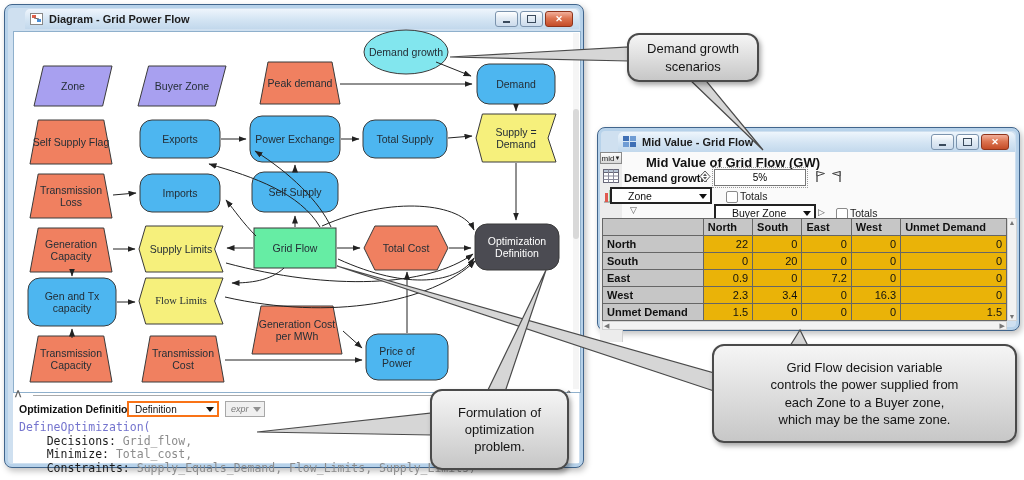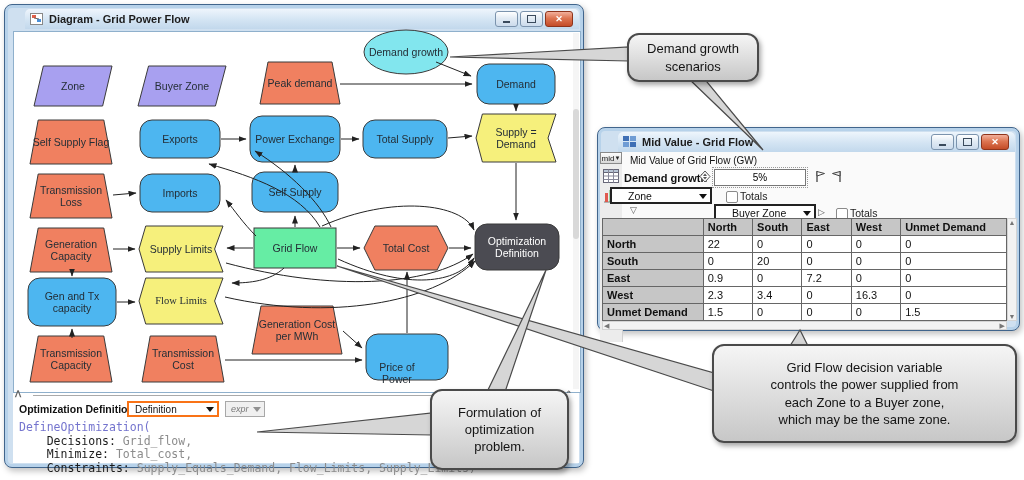--- a/index.html
+++ b/index.html
@@ -45,34 +45,34 @@
   #diagram-svg,#leader-svg{position:absolute;left:0;top:0;pointer-events:none;}
   .node-label{position:absolute;display:flex;align-items:center;justify-content:center;text-align:center;
               font-size:10.5px;line-height:1.15;color:#242e36;padding:1px;box-sizing:border-box;z-index:3;}
   .node-label.module{color:#fff;}
   
   #rw-rail{position:absolute;left:2px;top:24px;width:22px;height:190px;background:#ececec;border-right:1px solid #d0d0d0;}
   #mid-btn{position:absolute;left:0px;top:0px;width:22px;height:12px;background:linear-gradient(#fdfdfd,#d8d8d8);
            border:1px solid #8a8a8a;font-size:8px;color:#222;display:flex;align-items:center;justify-content:center;box-sizing:border-box;}
   .rail-icon{position:absolute;left:3px;}
   #rw-body{position:absolute;left:24px;top:24px;right:4px;height:66px;background:#fafafa;}
-  #rw-heading{position:absolute;left:8px;top:3px;font-size:10px;font-weight:normal;color:#111;}
+  #rw-heading{position:absolute;left:24px;top:3px;font-size:13px;font-weight:bold;color:#111;}
   #slicer-label{position:absolute;left:2px;top:20px;font-size:11px;font-weight:bold;color:#111;}
   #slicer-input{position:absolute;left:92px;top:17px;width:90px;height:15px;border:1px solid #777;outline:1px dotted #999;
                 outline-offset:1px;font-size:10px;text-align:center;padding:0;background:#fff;box-sizing:content-box;}
   .mini-dd{position:absolute;background:#fff;border:2px solid #222;font-size:10.5px;color:#111;display:flex;
            align-items:center;box-sizing:border-box;padding-left:16px;}
   .checkbox{position:absolute;width:10px;height:10px;border:1px solid #8a8a8a;background:#fff;border-radius:2px;}
   .cb-label{position:absolute;font-size:10.5px;color:#222;}
   .pivot-tri{position:absolute;font-size:9px;color:#555;}
   
   #result-table{position:absolute;border-collapse:collapse;table-layout:fixed;font-size:11px;}
   #result-table th,#result-table td{border:1px solid #666;padding:0 4px;height:16px;overflow:hidden;white-space:nowrap;}
   #result-table th{background:#c6c6c6;color:#111;text-align:left;font-weight:bold;}
-  #result-table td{background:#ffffff;color:#111;}
+  #result-table td{background:#eab308;text-align:right;color:#111;}
   #result-table td.rowlabel{background:#c6c6c6;text-align:left;font-weight:bold;}
   .scrollbar{position:absolute;background:#f2f2f2;border:1px solid #d4d4d4;box-sizing:border-box;
              display:flex;justify-content:space-between;color:#777;}
   .sb-v{flex-direction:column;align-items:center;font-size:7px;}
   .sb-h{flex-direction:row;align-items:center;font-size:7px;padding:0 1px;}
   
   .callout{position:absolute;z-index:60;border:2px solid #4a4a4a;border-radius:12px;
            background:linear-gradient(#f5f5f5,#dcdcdc 55%,#c7c7c7);box-shadow:2px 3px 5px rgba(0,0,0,.35);
            display:flex;flex-direction:column;align-items:center;justify-content:center;
            font-size:13px;color:#141414;line-height:1.32;text-align:center;}
@@ -378,14 +378,14 @@
     <div class="node-label" style="left: 30px; top: 228px; width: 82px; height: 44px;">Generation Capacity</div>
     <div class="node-label" style="left: 139px; top: 226px; width: 84px; height: 46px;">Supply Limits</div>
     <div class="node-label" style="left: 254px; top: 228px; width: 82px; height: 40px;">Grid Flow</div>
     <div class="node-label" style="left: 364px; top: 226px; width: 84px; height: 44px;">Total Cost</div>
     <div class="node-label module" style="left: 475px; top: 224px; width: 84px; height: 46px;">Optimization Definition</div>
     <div class="node-label" style="left: 28px; top: 278px; width: 88px; height: 48px;">Gen and Tx capacity</div>
     <div class="node-label" style="left: 139px; top: 278px; width: 84px; height: 46px; font-family: Liberation Serif, serif;">Flow Limits</div>
     <div class="node-label" style="left: 252px; top: 306px; width: 90px; height: 48px;">Generation Cost per MWh</div>
     <div class="node-label" style="left: 30px; top: 336px; width: 82px; height: 46px;">Transmission Capacity</div>
     <div class="node-label" style="left: 142px; top: 336px; width: 82px; height: 46px;">Transmission Cost</div>
-    <div class="node-label" style="left: 366px; top: 350px; width: 62px; height: 46px;">Price of Power</div>
+    <div class="node-label" style="left: 366px; top: 334px; width: 62px; height: 46px;">Price of Power</div>
   </div>
 
 </body></html>

